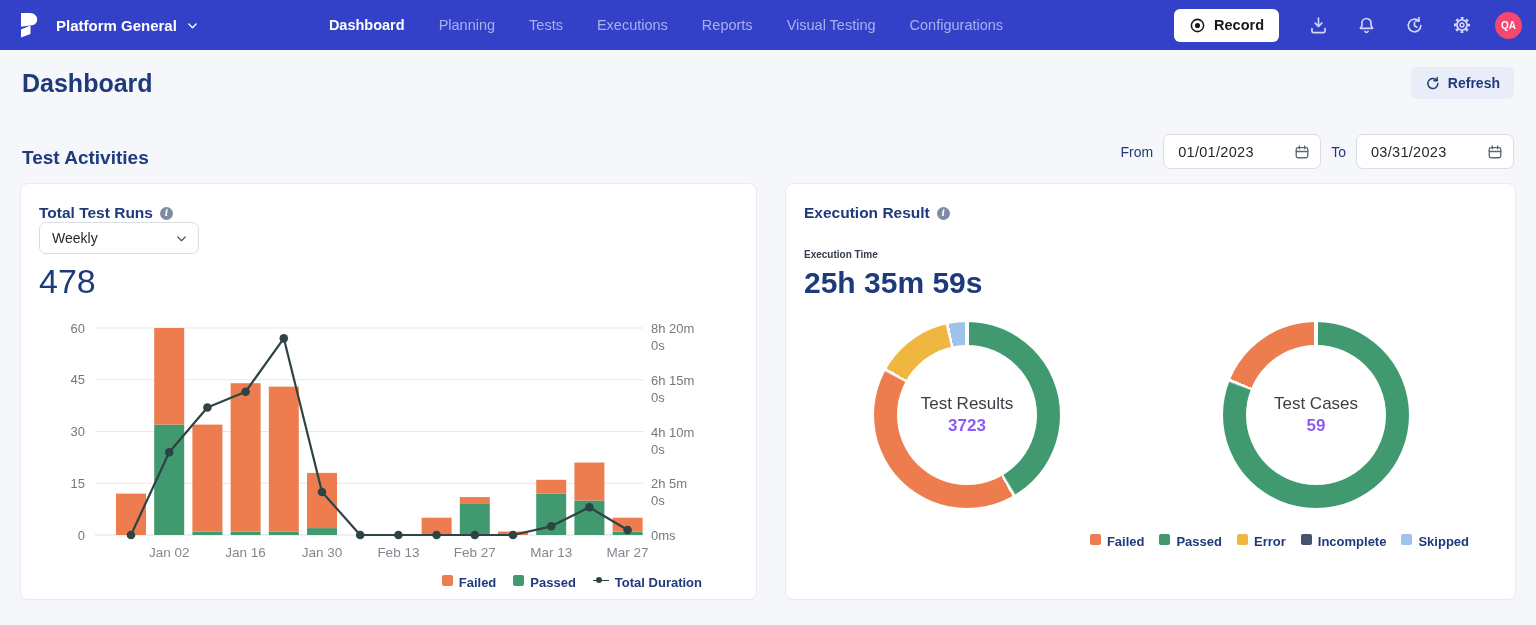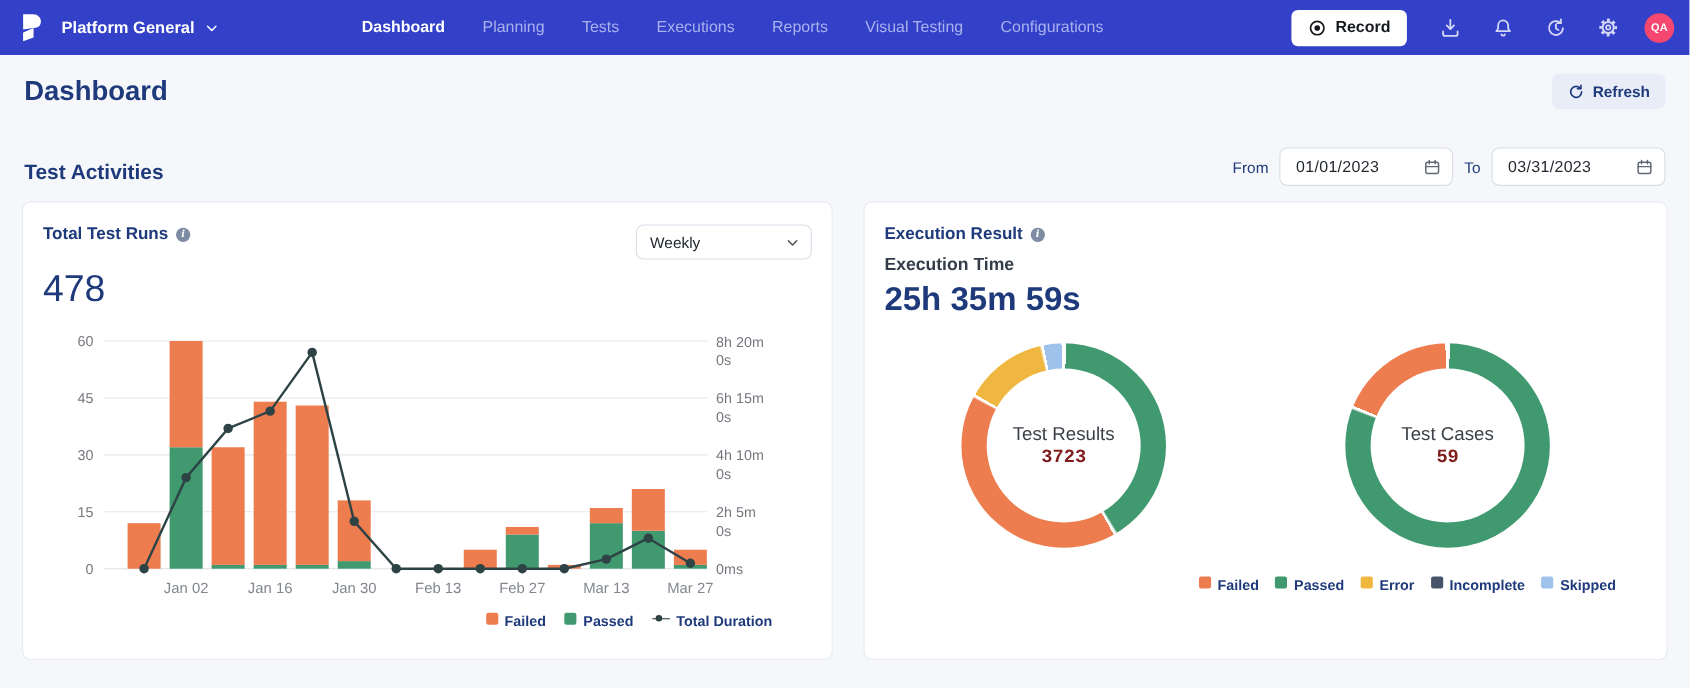--- a/index.html
+++ b/index.html
@@ -68,21 +68,21 @@
   }
   .date-input span { font-size:14.5px; color:#23272E; letter-spacing:.3px; }
   
   .cards { display:flex; gap:28px; padding:0 20px; }
   .card {
     background:#fff; border:1px solid var(--card-border,#E7EAF0); border-radius:8px;
     height:417px; padding:20px 18px 14px 18px;
   }
   .card-left { width:737px; }
   .card-right { width:731px; }
-  .card-head { display:flex; align-items:flex-start; justify-content:space-between; }
+  .card-head { display:flex; align-items:flex-start; justify-content:space-between;flex-direction:column; }
   .card-title-wrap { display:flex; align-items:center; gap:7px; }
   .card-title { font-size:15.5px; font-weight:700; color:var(--navy,#1E3A7B); }
   .info-icon {
     width:13px; height:13px; border-radius:50%; background:#7D8BA3; color:#fff;
     font-size:9px; font-weight:700; display:inline-flex; align-items:center;
     justify-content:center; cursor:pointer; font-family:"DejaVu Serif",serif; font-style:italic;
   }
   .select-box {
     display:flex; align-items:center; justify-content:space-between; gap:10px;
     background:#fff; border:1px solid #D8DDE6; border-radius:7px;
@@ -95,30 +95,30 @@
     display:flex; align-items:center; justify-content:flex-end; gap:17px;
     margin-top:2px; padding-right:36px;
   }
   .legend-item { display:flex; gap:6px; }
   .legend-item .sw { width:11px; height:11px; border-radius:2px; display:inline-block; }
   .legend-item .lbl { font-size:13px; font-weight:600; color:var(--navy,#1E3A7B); }
   .legend-line-marker { width:16px; height:10px; position:relative; display:inline-block; }
   .legend-line-marker::before { content:""; position:absolute; left:0; right:0; top:4.5px; height:1.6px; background:var(--duration-line,#2E4345); }
   .legend-line-marker::after { content:""; position:absolute; left:3px; top:2px; width:6px; height:6px; border-radius:50%; background:var(--duration-line,#2E4345); }
   
-  .exec-time-label { font-size:16px; font-weight:600; color:#333C49; margin-top:10px; }
+  .exec-time-label { font-size:10px; font-weight:600; color:#333C49; margin-top:27px; }
   .exec-time-value { font-size:30px; font-weight:700; color:var(--navy,#1E3A7B); margin-top:6px; }
   .donuts-row { display:flex; justify-content:space-between; padding:0 88px 0 70px; margin-top:22px; }
   .donut { width:186px; height:186px; border-radius:50%; position:relative; cursor:pointer; }
   .donut-hole {
     position:absolute; inset:23px; background:#fff; border-radius:50%;
     display:flex; flex-direction:column; align-items:center; justify-content:center;
   }
   .donut-label { font-size:17px; color:#3A4046; font-weight:500; }
-  .donut-value { font-size:17px; color:#7f1d1d; font-weight:600; margin-top:2px;font-family:Liberation Mono, monospace; }
+  .donut-value { font-size:17px; color:#8b5cf6; font-weight:600; margin-top:2px; }
   .result-legend { margin-top:26px; padding-right:28px; gap:15px; }
   svg.ic { display:block; }
 </style>
 </head>
 <body>
 
 <header class="topnav">
   <div class="nav-left">
     <span class="logo">
       <svg class="ic" width="26" height="28" viewBox="0 0 26 28">

